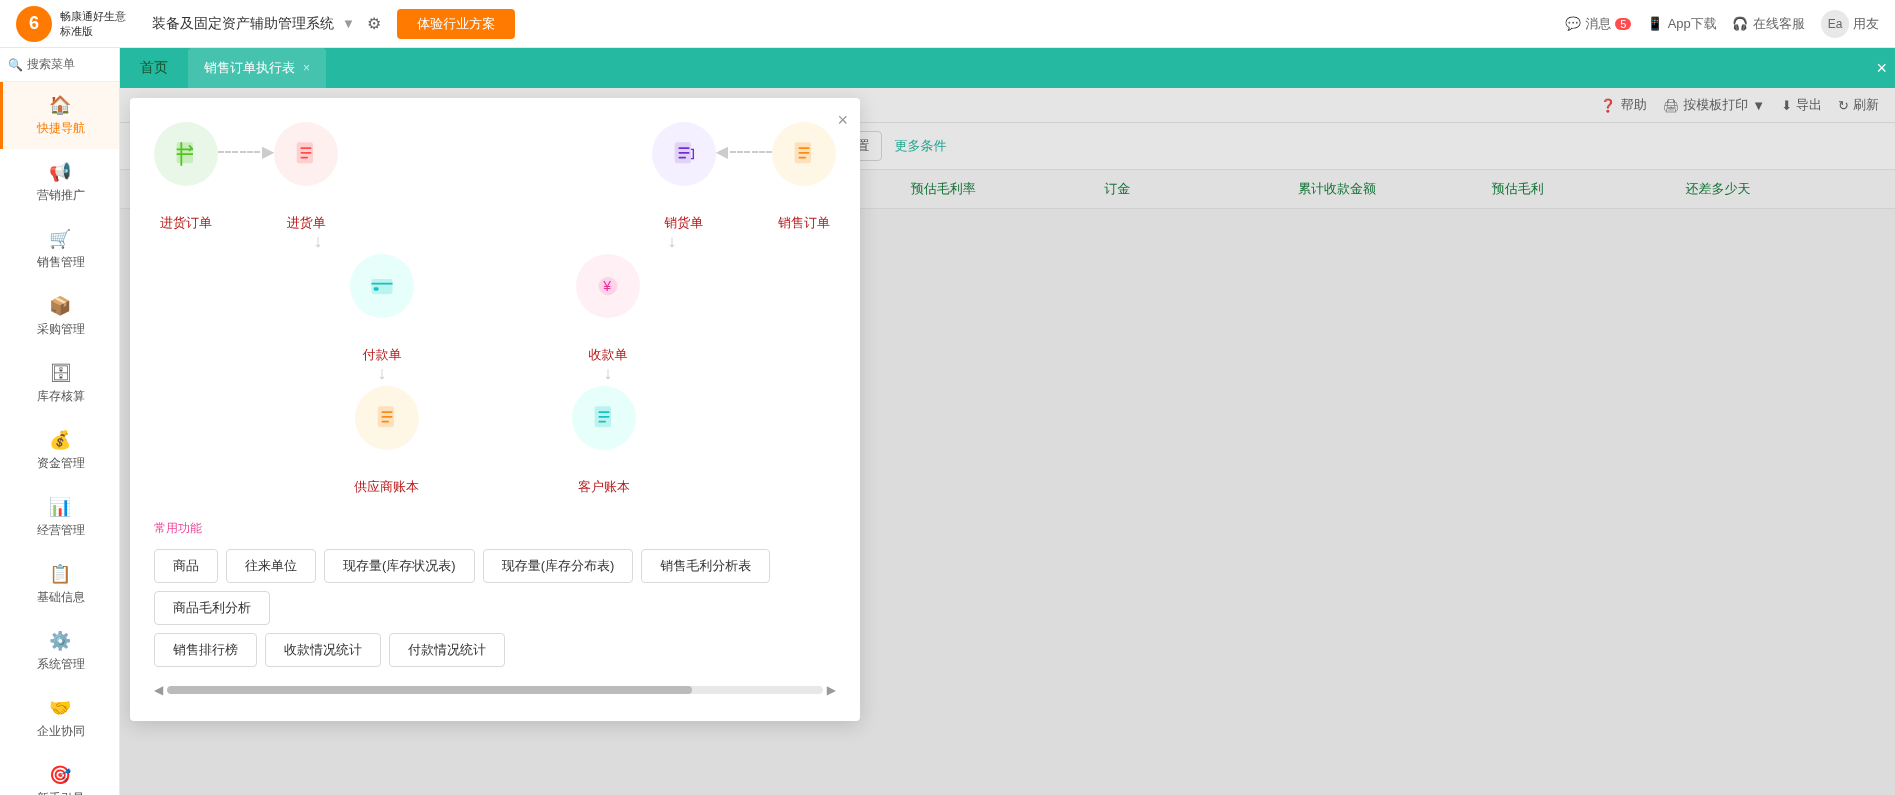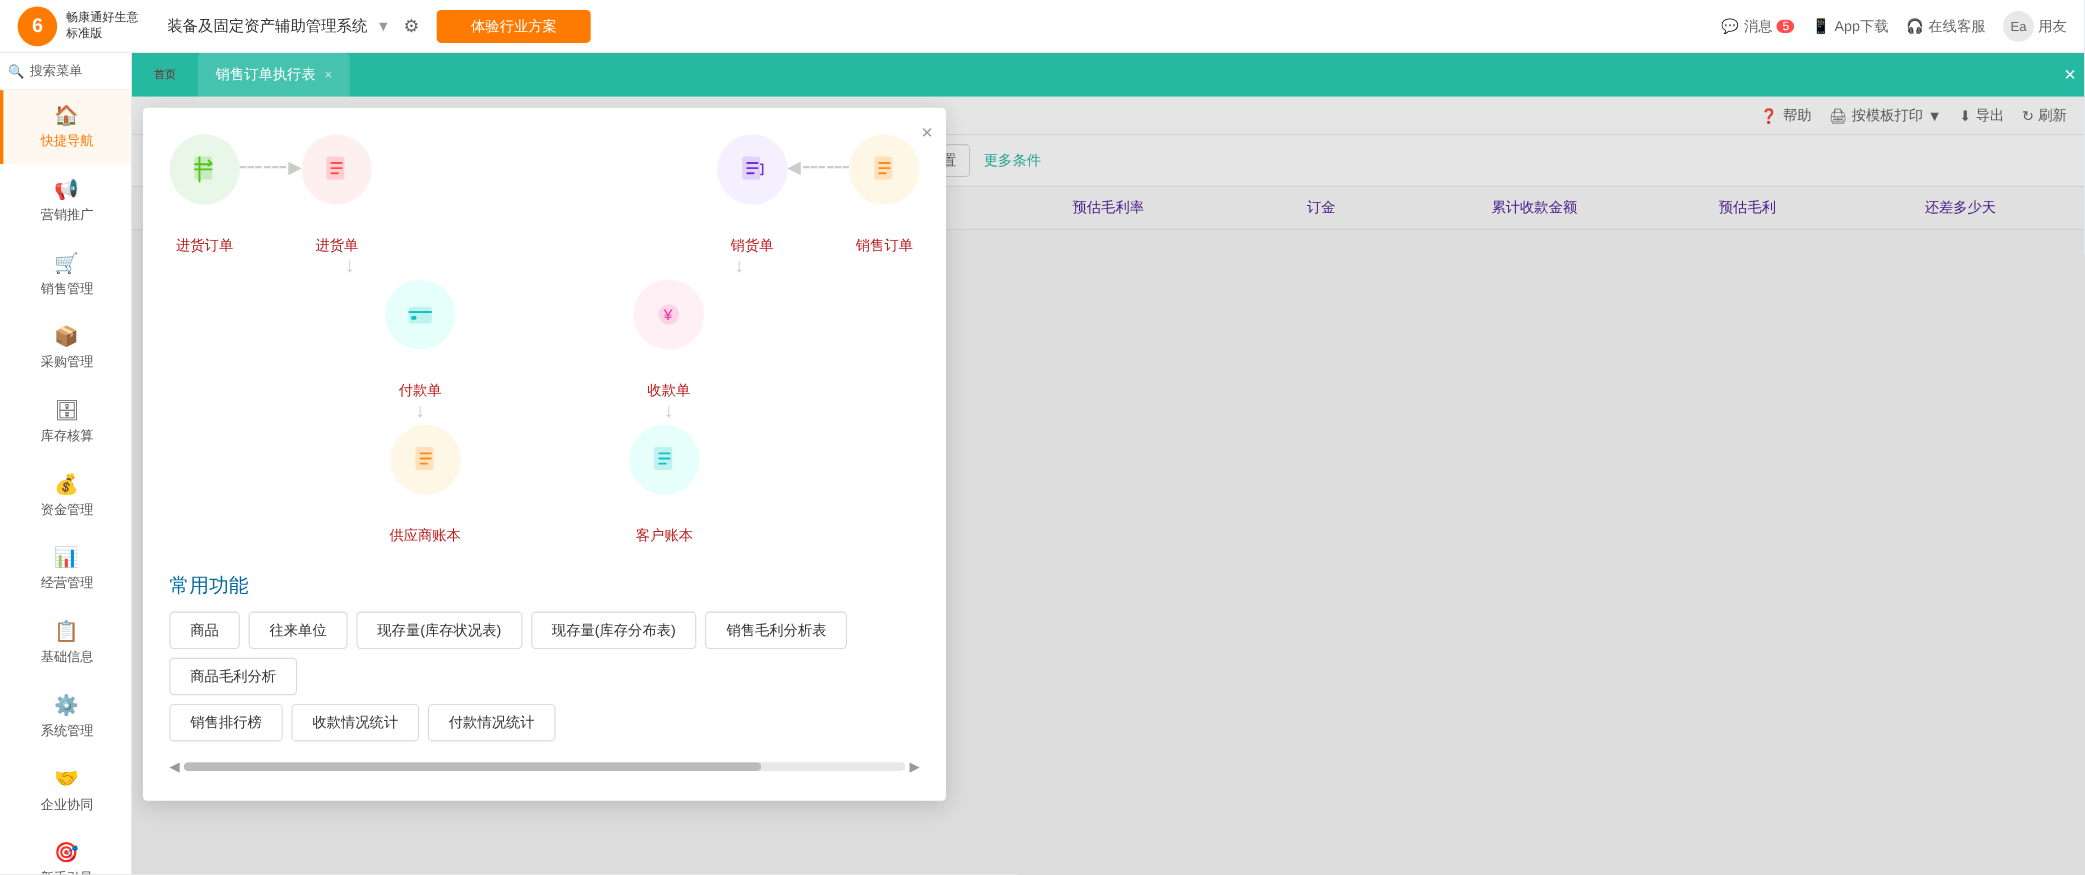--- a/index.html
+++ b/index.html
@@ -15,69 +15,69 @@
     .page-content { flex: 1; background: #f5f5f5; position: relative; overflow: hidden; }
 
     
     .logo-area { display: flex; align-items: center; gap: 8px; width: 120px; flex-shrink: 0; }
     .logo-icon { width: 36px; height: 36px; background: #ff7a00; border-radius: 50%; display: flex; align-items: center; justify-content: center; color: white; font-size: 18px; font-weight: bold; }
     .logo-text { font-size: 11px; color: #333; line-height: 1.3; }
     .system-title { flex: 1; display: flex; align-items: center; gap: 8px; padding-left: 16px; }
     .system-title-text { font-size: 14px; color: #333; font-weight: 500; }
     .title-dropdown { cursor: pointer; color: #999; }
     .settings-icon { cursor: pointer; color: #666; font-size: 16px; margin-left: 4px; }
-    .trial-btn { background: #ff7a00; color: white; border: none; padding: 6px 31px; border-radius: 4px; cursor: pointer; font-size: 13px; margin-left: 8px; }
+    .trial-btn { background: #ff7a00; color: white; border: none; padding: 6px 20px; border-radius: 4px; cursor: pointer; font-size: 13px; margin-left: 8px; }
     .top-right { display: flex; align-items: center; gap: 16px; margin-left: auto; }
     .top-right-item { display: flex; align-items: center; gap: 4px; cursor: pointer; color: #666; font-size: 13px; }
     .badge { background: #ff4d4f; color: white; border-radius: 10px; padding: 0 5px; font-size: 11px; min-width: 16px; text-align: center; }
     .user-avatar { width: 28px; height: 28px; background: #e8e8e8; border-radius: 50%; display: flex; align-items: center; justify-content: center; font-size: 12px; color: #666; }
     .sidebar-search { padding: 8px; display: flex; align-items: center; gap: 4px; cursor: pointer; color: #666; font-size: 12px; border-bottom: 1px solid #f0f0f0; }
     .sidebar-item { display: flex; flex-direction: column; align-items: center; padding: 12px 4px; cursor: pointer; color: #555; font-size: 12px; gap: 4px; border-left: 3px solid transparent; }
     .sidebar-item.active { color: #ff7a00; border-left-color: #ff7a00; background: #fff8f0; }
     .sidebar-icon { font-size: 18px; }
 
     
-    .tab-home { padding: 0 20px; height: 28px; display: flex; align-items: center; color: #7f1d1d; font-size: 10px; cursor: pointer; }
+    .tab-home { padding: 0 20px; height: 28px; display: flex; align-items: center; color: #14532d; font-size: 14px; cursor: pointer; }
     .tab-item { padding: 0 16px; height: 40px; display: flex; align-items: center; color: white; font-size: 13px; cursor: pointer; background: rgba(255,255,255,0.15); border-radius: 4px 4px 0 0; gap: 8px; text-align: right; }
     .tab-close { font-size: 12px; cursor: pointer; opacity: 0.7; }
     .tab-close-all { margin-left: auto; margin-right: 8px; color: white; cursor: pointer; font-size: 16px; }
 
     
     .content-toolbar { display: flex; align-items: center; justify-content: flex-end; padding: 8px 16px; background: #fff; border-bottom: 1px solid #e8e8e8; gap: 16px; }
     .toolbar-btn { display: flex; align-items: center; gap: 4px; color: #666; cursor: pointer; font-size: 13px; }
 
     .filter-bar { display: flex; align-items: center; padding: 8px 16px; background: #fff; border-bottom: 1px solid #e8e8e8; gap: 12px; }
     .filter-input { border: 1px solid #d9d9d9; border-radius: 4px; padding: 4px 8px; font-size: 12px; color: #999; width: 160px; }
     .filter-select { border: 1px solid #d9d9d9; border-radius: 4px; padding: 4px 8px; font-size: 12px; color: #333; width: 140px; background: #fff; }
     .query-btn { background: #ff7a00; color: white; border: none; padding: 5px 20px; border-radius: 4px; cursor: pointer; font-size: 13px; }
     .settings-btn { background: #fff; color: #666; border: 1px solid #d9d9d9; padding: 5px 12px; border-radius: 4px; cursor: pointer; font-size: 13px; }
     .more-conditions { color: #26b9a2; cursor: pointer; font-size: 13px; }
 
     .table-header { display: flex; align-items: center; background: #fafafa; border-bottom: 1px solid #e8e8e8; padding: 10px 16px; }
-    .table-col { flex: 1; font-size: 13px; color: #4c1d95; font-weight: 500; text-align: center; }
+    .table-col { flex: 1; font-size: 13px; color: #15803d; font-weight: 500; }
 
     .no-data { display: flex; align-items: center; justify-content: center; height: 200px; color: #999; font-size: 14px; }
 
     
     .modal-overlay { position: absolute; top: 0; left: 0; right: 0; bottom: 0; background: rgba(0,0,0,0.1); z-index: 100; display: flex; align-items: flex-start; justify-content: flex-start; padding: 0; }
     .modal { background: white; border-radius: 4px; box-shadow: 0 4px 20px rgba(0,0,0,0.15); width: 730px; margin: 10px 0 0 10px; padding: 24px; position: relative; }
     .modal-close { position: absolute; top: 12px; right: 12px; cursor: pointer; font-size: 18px; color: #999; border: none; background: none; }
     .flow-node { display: flex; flex-direction: column; align-items: center; gap: 8px; }
     .flow-circle { width: 64px; height: 64px; border-radius: 50%; display: flex; align-items: center; justify-content: center; font-size: 24px; }
     .flow-circle.green { background: #e8f7e8; color: #52c41a; }
     .flow-circle.red { background: #fff0f0; color: #ff4d4f; }
     .flow-circle.purple { background: #f5f0ff; color: #722ed1; }
     .flow-circle.orange { background: #fff7e6; color: #fa8c16; }
     .flow-circle.teal { background: #e6fffb; color: #13c2c2; }
     .flow-circle.pink { background: #fff0f6; color: #eb2f96; }
     .flow-label { font-size: 13px; color: #b91c1c; text-align: center; margin-top: 20px; }
 
     
     .common-functions { }
-    .common-title { font-size: 18px; color: #0369a1; margin-bottom: 12px; font-weight: 500; }
+    .common-title { font-size: 12px; color: #ec4899; margin-bottom: 12px; font-weight: 500; }
     .function-buttons { display: flex; flex-wrap: wrap; gap: 8px; }
     .func-btn { border: 1px solid #d9d9d9; background: #fff; padding: 7px 18px; border-radius: 4px; cursor: pointer; font-size: 13px; color: #333; }
 
     
     .scroll-hint { display: flex; align-items: center; margin-top: 16px; gap: 4px; }
     .scroll-track { flex: 1; height: 8px; background: #e8e8e8; border-radius: 4px; overflow: hidden; }
     .scroll-thumb { height: 8px; background: #bbb; border-radius: 4px; width: 80%; }
     .scroll-arrow { cursor: pointer; color: #999; font-size: 12px; }
   </style>
 </head>

